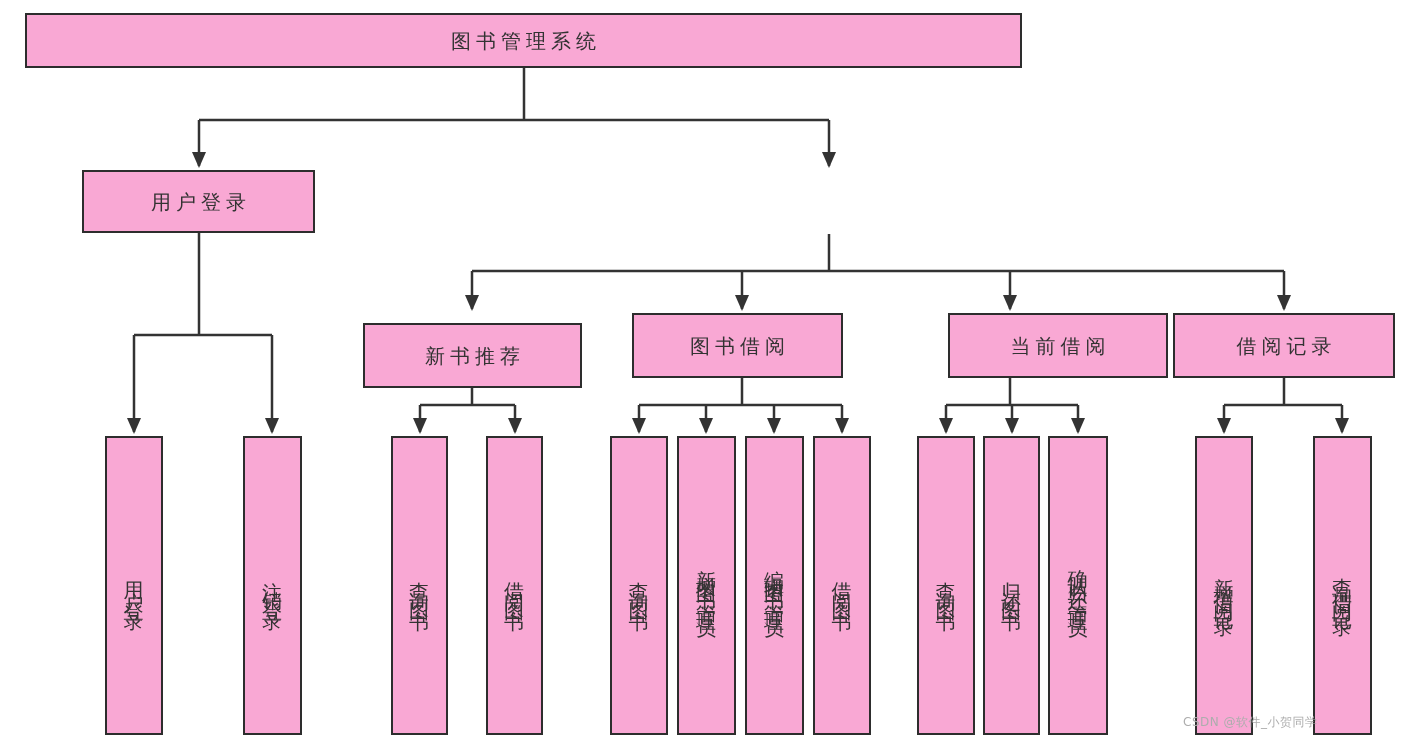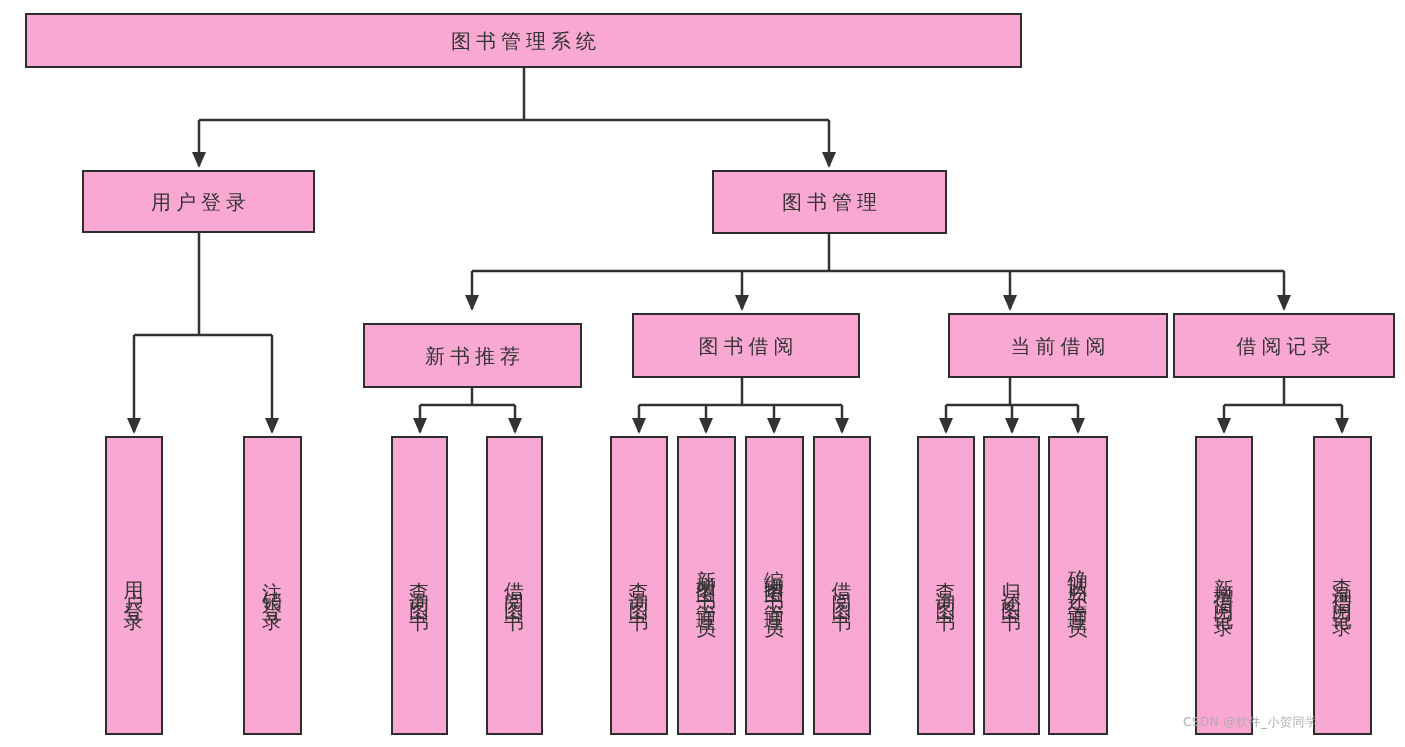--- a/index.html
+++ b/index.html
@@ -88,28 +88,25 @@
     <path d="M1342 405 V432" marker-end="url(#arrow)"></path>
   </svg>
 
   <div class="box" style="left:25px;top:13px;width:997px;height:55px;">
     <span class="h-label">图书管理系统</span>
   </div>
 
   <div class="box" style="left:82px;top:170px;width:233px;height:63px;">
     <span class="h-label">用户登录</span>
   </div>
-  <div class="box" style="left:712px;top:170px;width:235px;height:64px;">
-    <span class="h-label">图书管理</span>
-  </div>
 
   <div class="box" style="left:363px;top:323px;width:219px;height:65px;align-items:center;">
     <span class="h-label">新书推荐</span>
   </div>
-  <div class="box" style="left:632px;top:313px;width:228px;height:65px;">
+  <div class="box" style="left:632px;top:313px;width:211px;height:65px;">
     <span class="h-label">图书借阅</span>
   </div>
   <div class="box" style="left:948px;top:313px;width:220px;height:65px;">
     <span class="h-label">当前借阅</span>
   </div>
   <div class="box" style="left:1173px;top:313px;width:222px;height:65px;">
     <span class="h-label">借阅记录</span>
   </div>
 
   <div class="box" style="left:105px;top:436px;width:58px;height:299px;">

